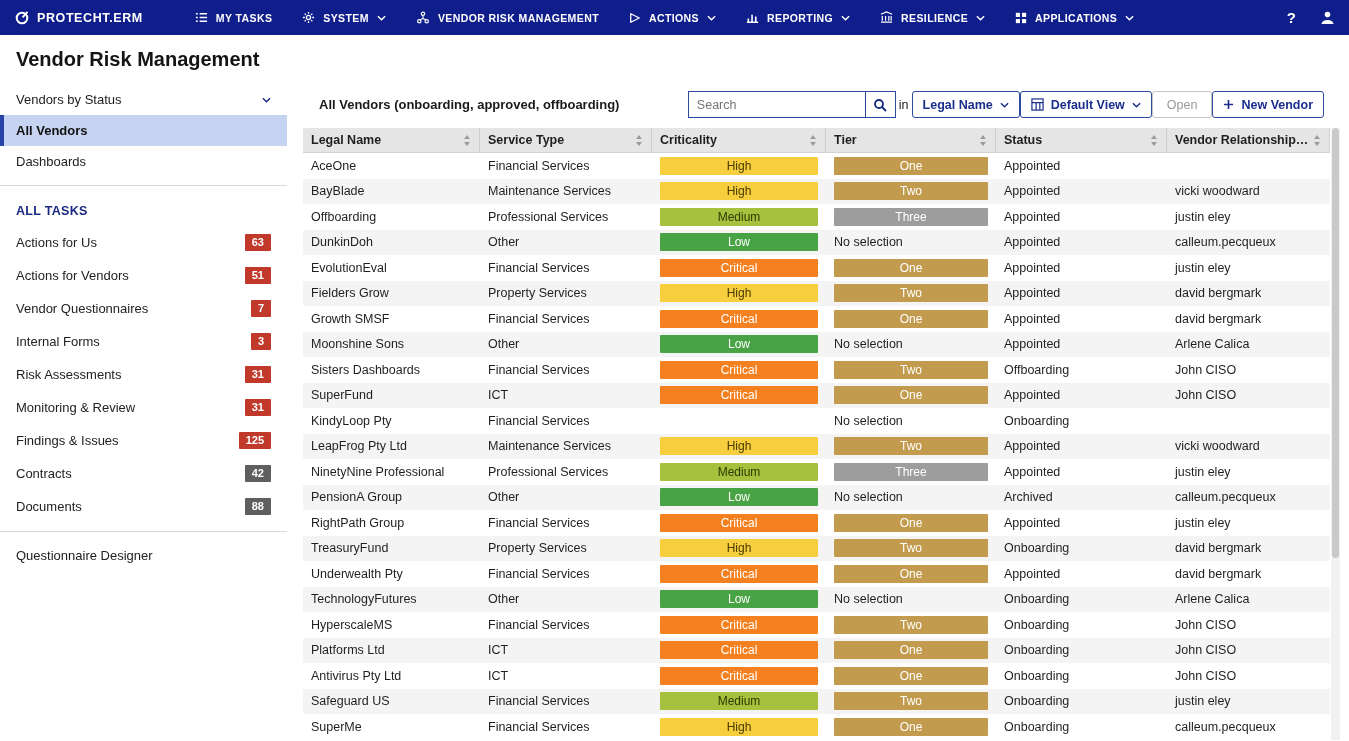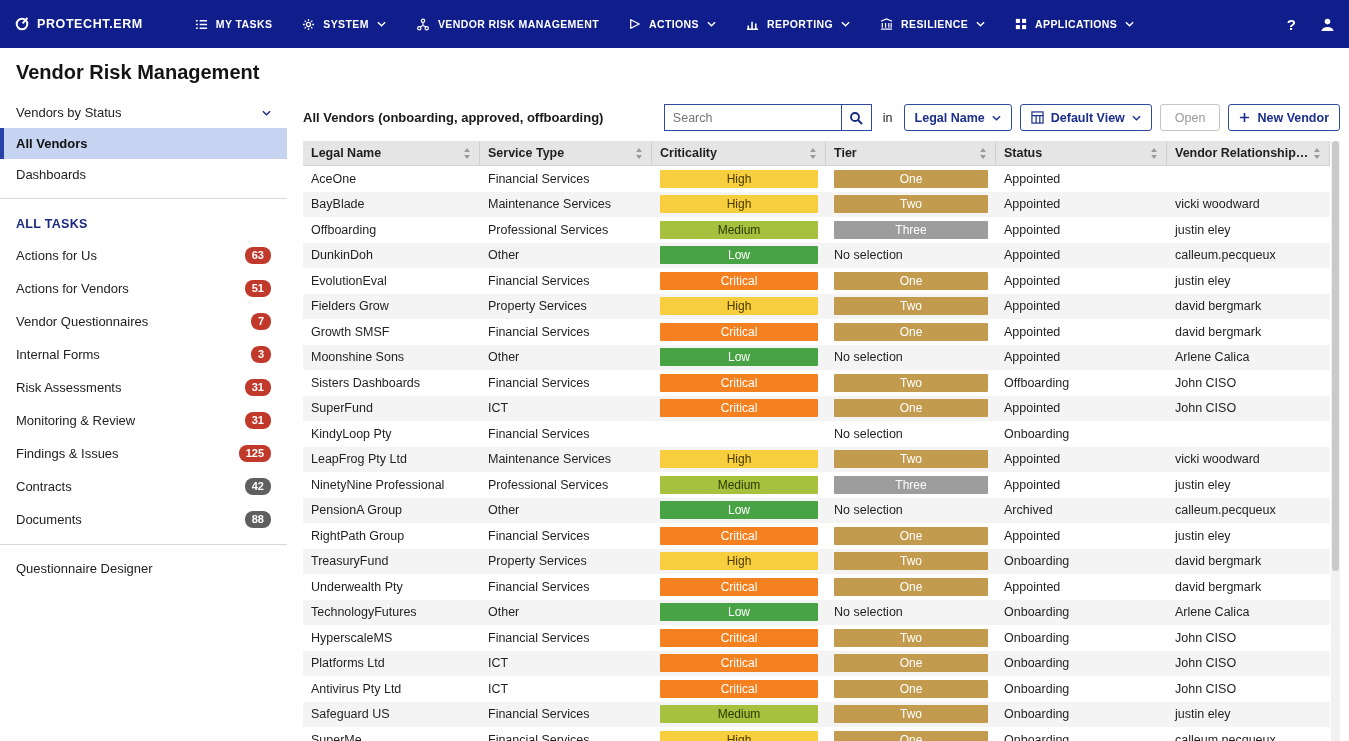--- a/index.html
+++ b/index.html
@@ -1,20 +1,20 @@
 <!DOCTYPE html>
 <html><head>
 <meta charset="utf-8">
 <style>
   *{box-sizing:border-box;margin:0;padding:0}
   html,body{width:1349px;height:741px;overflow:hidden;background:#fff;
     font-family:"Liberation Sans",sans-serif;}
 
   
-  .topnav{height:48px;background:#101e8c;display:flex;align-items:center;color:#fff;
+  .topnav{height:35px;background:#101e8c;display:flex;align-items:center;color:#fff;
     padding:0 14px;}
   .brand{display:flex;align-items:center;gap:7px;font-weight:bold;font-size:12.5px;
     letter-spacing:.6px;margin-right:52px;white-space:nowrap}
   .nav-items{display:flex;align-items:center;gap:30px}
   .nav-item{display:flex;align-items:center;gap:8px;font-size:10.5px;font-weight:bold;
     letter-spacing:.4px;cursor:pointer;white-space:nowrap}
   .icon{display:inline-flex;align-items:center;justify-content:center}
   .icon svg{display:block}
   .nav-right{display:flex;align-items:center;gap:24px;margin-left:auto}
   .help{font-size:15px;font-weight:bold;cursor:pointer}
@@ -25,27 +25,27 @@
   
   .layout{display:flex;height:662px}
   .sidebar{width:287px;flex-shrink:0;padding-top:2px}
   .section-title{color:#1b2a80;font-weight:bold;font-size:12.5px;padding:10px 16px 8px;
     letter-spacing:.3px}
   .side-item{display:flex;align-items:center;justify-content:space-between;
     padding:8px 16px 8px 12px;color:#222;font-size:13px;cursor:pointer;
     border-left:4px solid transparent}
   .side-item.active{background:#c6d3f1;border-left-color:#2843a8;font-weight:bold;color:#101010}
   .side-item .chev{color:#1b2a80}
-  .badge{border-radius:8px;color:#fff;font-size:11px;line-height:17px;padding:0 7px;
+  .badge{border-radius:1px;color:#fff;font-size:11px;line-height:17px;padding:0 7px;
     min-width:18px;text-align:center;font-weight:bold}
   .divider{border-top:1px solid #d9d9d9;margin:8px 0}
 
   
   .main{flex:1;min-width:0;padding:0 9px 0 16px}
-  .toolbar{display:flex;align-items:center;gap:8px;margin:9px 0 10px}
+  .toolbar{display:flex;align-items:center;margin:9px 16px 10px}
   .list-title{font-weight:bold;font-size:13px;flex:1;color:#1a1a1a}
   .search-box{display:flex;align-items:stretch;border:1px solid #2d4aa1;height:27px;background:#fff}
   .search-box input{border:none;outline:none;width:176px;padding:0 8px;font-size:12.5px;
     font-family:inherit;color:#333}
   .search-btn{width:30px;display:flex;align-items:center;justify-content:center;
     color:#14287e;border-left:1px solid #2d4aa1;cursor:pointer;background:#fff}
   .in-label{font-size:12.5px;color:#222;margin:0 3px}
   .btn{height:27px;display:flex;align-items:center;gap:7px;border-radius:3px;background:#fff;
     font-size:12.5px;cursor:pointer;padding:0 10px;white-space:nowrap;border:1px solid #2d4aa1}
   .btn-blue{color:#1c2f8c;font-weight:bold}

